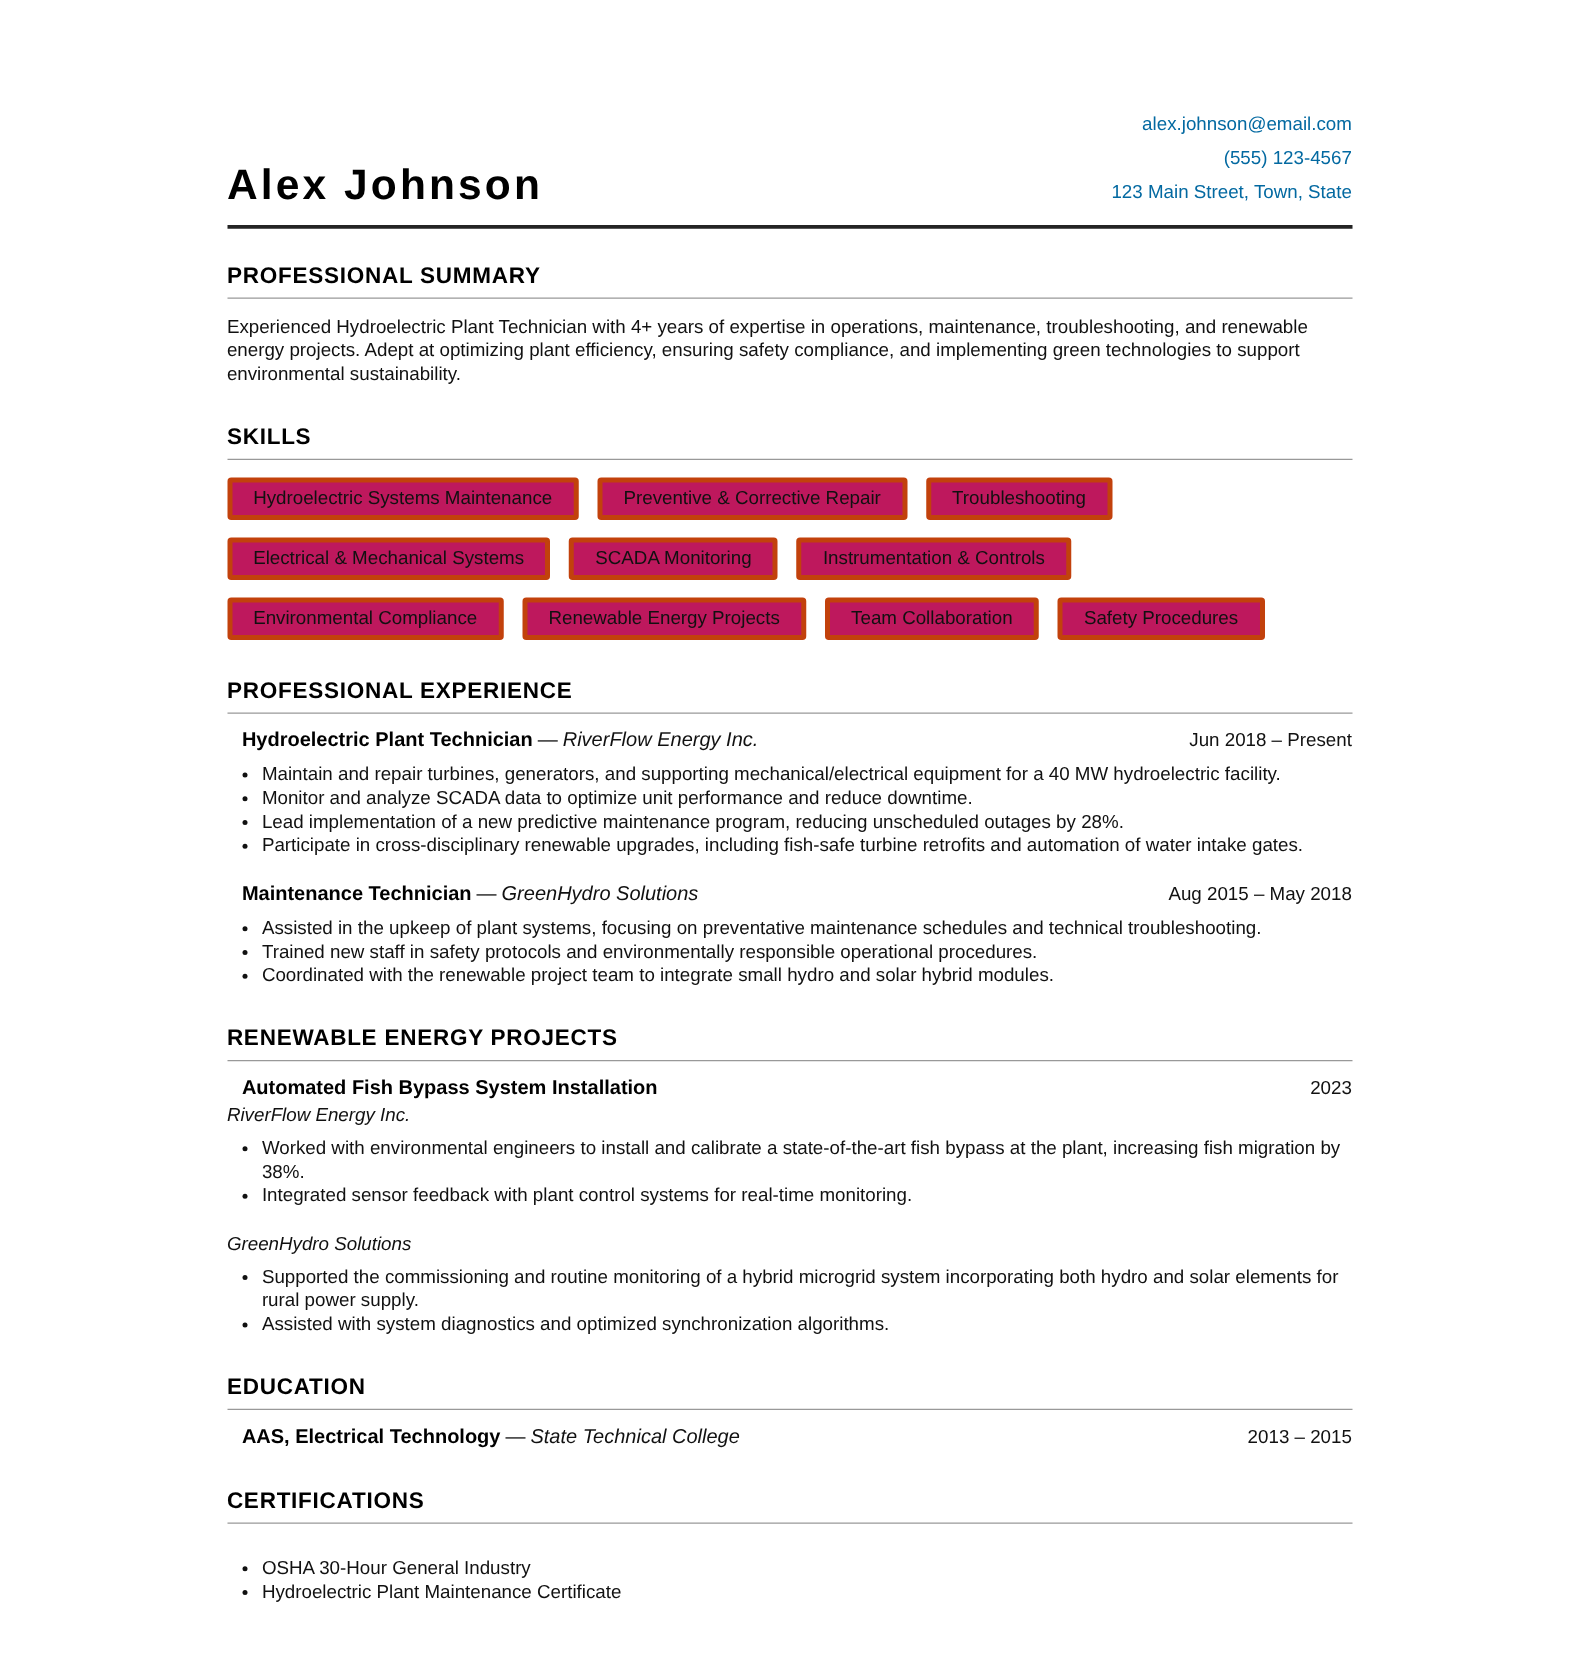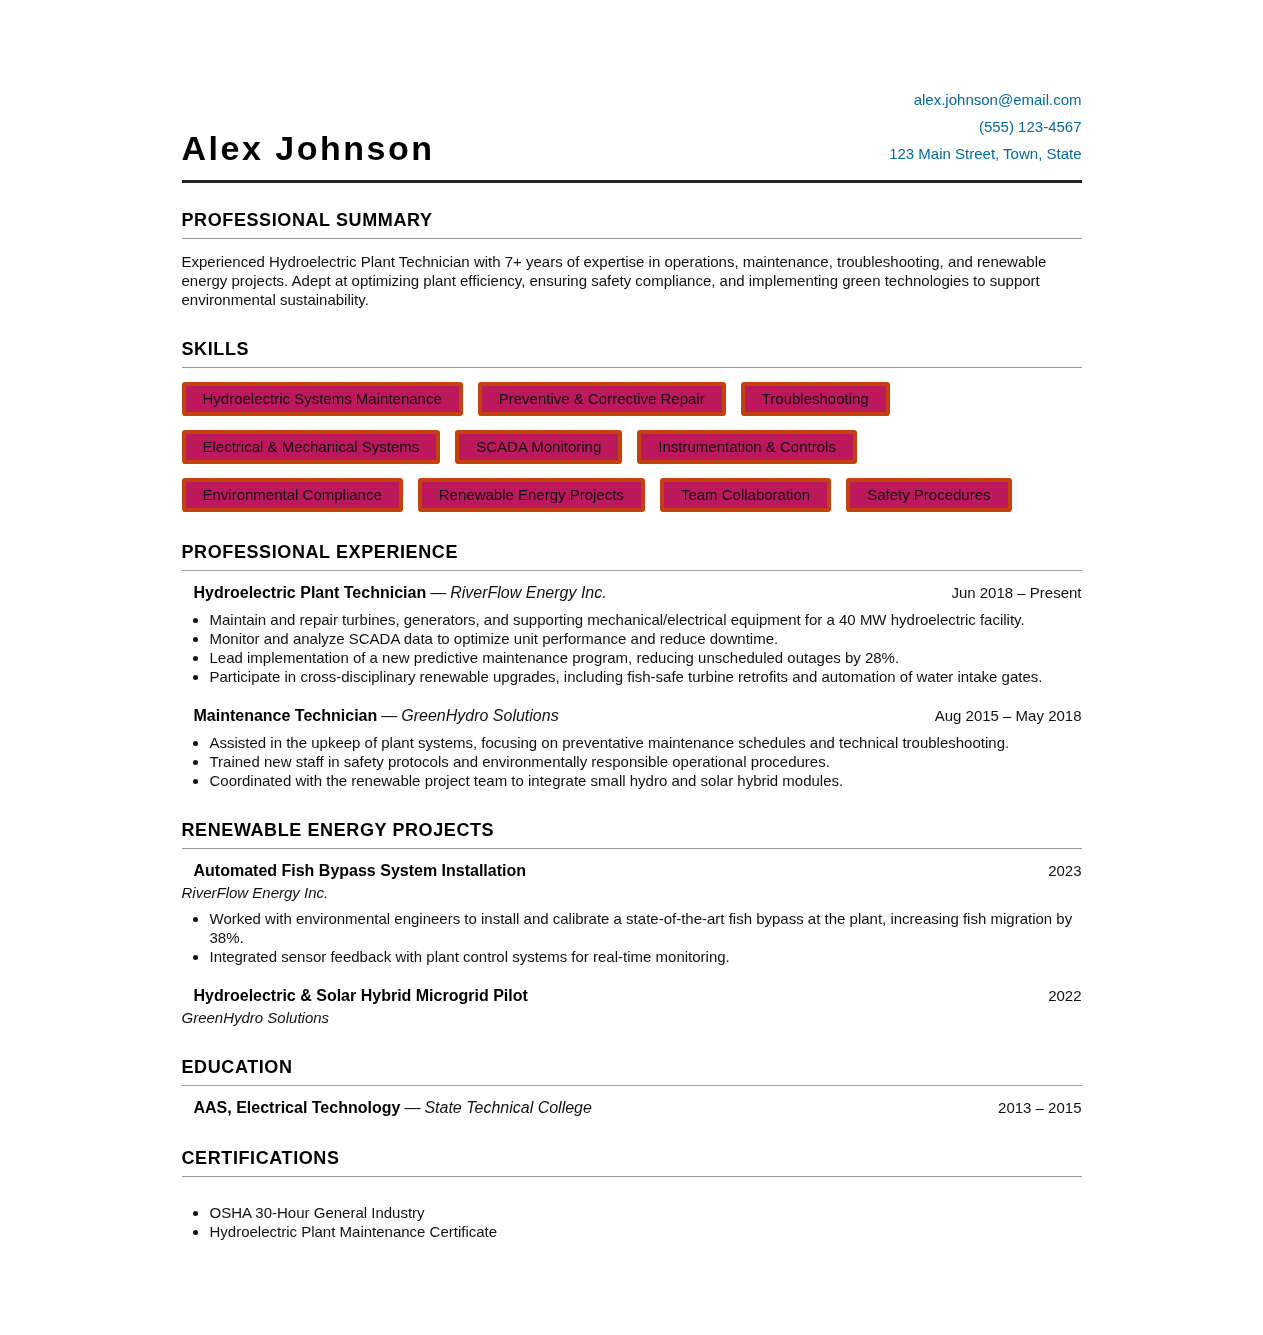--- a/index.html
+++ b/index.html
@@ -116,21 +116,21 @@
   <div class="header-row">
     <h1 class="name">Alex Johnson</h1>
     <div class="contact">
       <div>alex.johnson@email.com</div>
       <div>(555) 123-4567</div>
       <div>123 Main Street, Town, State</div>
     </div>
   </div>
 
   <h2 class="sec first">PROFESSIONAL SUMMARY</h2>
-  <p class="summary-text">Experienced Hydroelectric Plant Technician with 7+ years of expertise in operations, maintenance, troubleshooting, and renewable energy projects. Adept at optimizing plant efficiency, ensuring safety compliance, and implementing green technologies to support environmental sustainability.</p>
+  <p class="summary-text">Experienced Hydroelectric Plant Technician with 4+ years of expertise in operations, maintenance, troubleshooting, and renewable energy projects. Adept at optimizing plant efficiency, ensuring safety compliance, and implementing green technologies to support environmental sustainability.</p>
 
   <h2 class="sec">SKILLS</h2>
   <div class="chips">
     <span class="chip">Hydroelectric Systems Maintenance</span>
     <span class="chip">Preventive &amp; Corrective Repair</span>
     <span class="chip">Troubleshooting</span>
     <span class="chip">Electrical &amp; Mechanical Systems</span>
     <span class="chip">SCADA Monitoring</span>
     <span class="chip">Instrumentation &amp; Controls</span>
     <span class="chip">Environmental Compliance</span>
@@ -180,27 +180,25 @@
       <div class="entry-date">2023</div>
     </div>
     <div class="sub-co">RiverFlow Energy Inc.</div>
     <ul class="bullets">
       <li>Worked with environmental engineers to install and calibrate a state-of-the-art fish bypass at the plant, increasing fish migration by 38%.</li>
       <li>Integrated sensor feedback with plant control systems for real-time monitoring.</li>
     </ul>
   </div>
 
   <div class="entry">
-    <div class="entry-head">
-      <div class="entry-title">
-        <span class="role">Hydroelectric &amp; Solar Hybrid Microgrid Pilot</span>
-      </div>
-      <div class="entry-date">2022</div>
-    </div>
     <div class="sub-co">GreenHydro Solutions</div>
+    <ul class="bullets">
+      <li>Supported the commissioning and routine monitoring of a hybrid microgrid system incorporating both hydro and solar elements for rural power supply.</li>
+      <li>Assisted with system diagnostics and optimized synchronization algorithms.</li>
+    </ul>
   </div>
 
   <h2 class="sec">EDUCATION</h2>
   <div class="entry">
     <div class="entry-head">
       <div class="entry-title">
         <span class="role">AAS, Electrical Technology</span><span class="sep">—</span><span class="co">State Technical College</span>
       </div>
       <div class="entry-date">2013 – 2015</div>
     </div>

